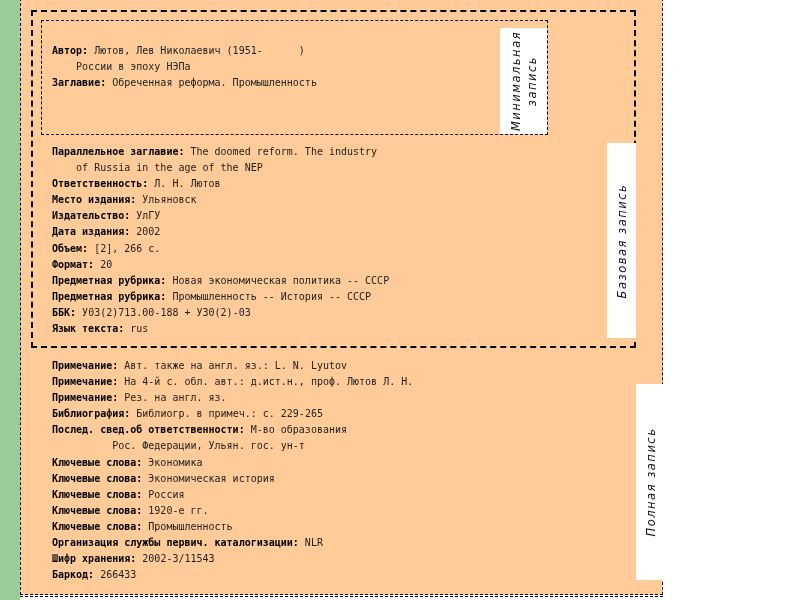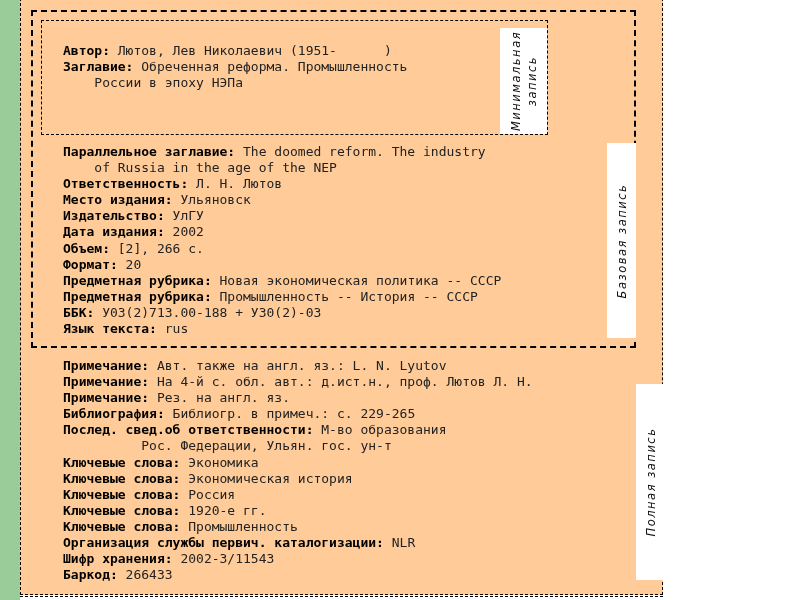--- a/index.html
+++ b/index.html
@@ -5,38 +5,38 @@
   html, body { margin:0; padding:0; }
   body { width:800px; height:600px; background:#ffffff; position:relative; overflow:hidden;
          font-family:"DejaVu Sans Mono","Liberation Mono",monospace; }
   .green { position:absolute; left:0; top:0; width:20px; height:600px; background:#99cc99; }
   .outer { position:absolute; left:20px; top:-2px; width:643px; height:597px; background:#ffcc99;
            border:1px dashed #000; border-top:none; box-sizing:border-box; }
   .middle { position:absolute; left:31px; top:10px; width:605px; height:338px;
             border:2px dashed #000; box-sizing:border-box; }
   .inner { position:absolute; left:41px; top:20px; width:507px; height:115px;
            border:1px dashed #000; box-sizing:border-box; }
-  .lines { position:absolute; left:63px; font-size:13px; line-height:16.1px; color:#222; white-space:pre; }
+  .lines { position:absolute; left:52px; font-size:10px; line-height:16.1px; color:#222; white-space:pre; }
   .lines b { color:#000; font-weight:bold; }
   .lbl { position:absolute; background:#fff; }
   .lbl span { position:absolute; left:50%; top:50%; transform:translate(-50%,-50%) rotate(-90deg);
               font-family:"DejaVu Sans","Liberation Sans",sans-serif; font-style:italic; font-size:11.5px;
               letter-spacing:1.5px; color:#111; white-space:pre; text-align:center; line-height:16px; }
   .bottom-dash { position:absolute; left:20px; top:596px; width:643px; border-top:1px dashed #000; }
 </style>
 </head>
 <body>
 
 <div class="green"></div>
 <div class="outer"></div>
 <div class="middle"></div>
 <div class="inner"></div>
 <div class="bottom-dash"></div>
 
-<div class="lines" style="top:43px;"><div><b>Автор:</b><span> Лютов, Лев Николаевич (1951-      )</span></div><div><b>Заглавие:</b><span> Обреченная реформа. Промышленность</span></div><div><span>    России в эпоху НЭПа</span></div></div>
+<div class="lines" style="top:43px;"><div><b>Автор:</b><span> Лютов, Лев Николаевич (1951-      )</span></div><div><span>    России в эпоху НЭПа</span></div><div><b>Заглавие:</b><span> Обреченная реформа. Промышленность</span></div></div>
 <div class="lines" style="top:144px;"><div><b>Параллельное заглавие:</b><span> The doomed reform. The industry</span></div><div><span>    of Russia in the age of the NEP</span></div><div><b>Ответственность:</b><span> Л. Н. Лютов</span></div><div><b>Место издания:</b><span> Ульяновск</span></div><div><b>Издательство:</b><span> УлГУ</span></div><div><b>Дата издания:</b><span> 2002</span></div><div><b>Объем:</b><span> [2], 266 с.</span></div><div><b>Формат:</b><span> 20</span></div><div><b>Предметная рубрика:</b><span> Новая экономическая политика -- СССР</span></div><div><b>Предметная рубрика:</b><span> Промышленность -- История -- СССР</span></div><div><b>ББК:</b><span> У03(2)713.00-188 + У30(2)-03</span></div><div><b>Язык текста:</b><span> rus</span></div></div>
 <div class="lines" style="top:358px;"><div><b>Примечание:</b><span> Авт. также на англ. яз.: L. N. Lyutov</span></div><div><b>Примечание:</b><span> На 4-й с. обл. авт.: д.ист.н., проф. Лютов Л. Н.</span></div><div><b>Примечание:</b><span> Рез. на англ. яз.</span></div><div><b>Библиография:</b><span> Библиогр. в примеч.: с. 229-265</span></div><div><b>Послед. свед.об ответственности:</b><span> М-во образования</span></div><div><span>          Рос. Федерации, Ульян. гос. ун-т</span></div><div><b>Ключевые слова:</b><span> Экономика</span></div><div><b>Ключевые слова:</b><span> Экономическая история</span></div><div><b>Ключевые слова:</b><span> Россия</span></div><div><b>Ключевые слова:</b><span> 1920-е гг.</span></div><div><b>Ключевые слова:</b><span> Промышленность</span></div><div><b>Организация службы первич. каталогизации:</b><span> NLR</span></div><div><b>Шифр хранения:</b><span> 2002-3/11543</span></div><div><b>Баркод:</b><span> 266433</span></div></div>
 
 <div class="lbl" style="left:500px;top:28px;width:47px;height:106px;">
   <span>Минимальная
 запись</span>
 </div>
 <div class="lbl" style="left:607px;top:143px;width:29px;height:195px;">
   <span>Базовая запись</span>
 </div>

